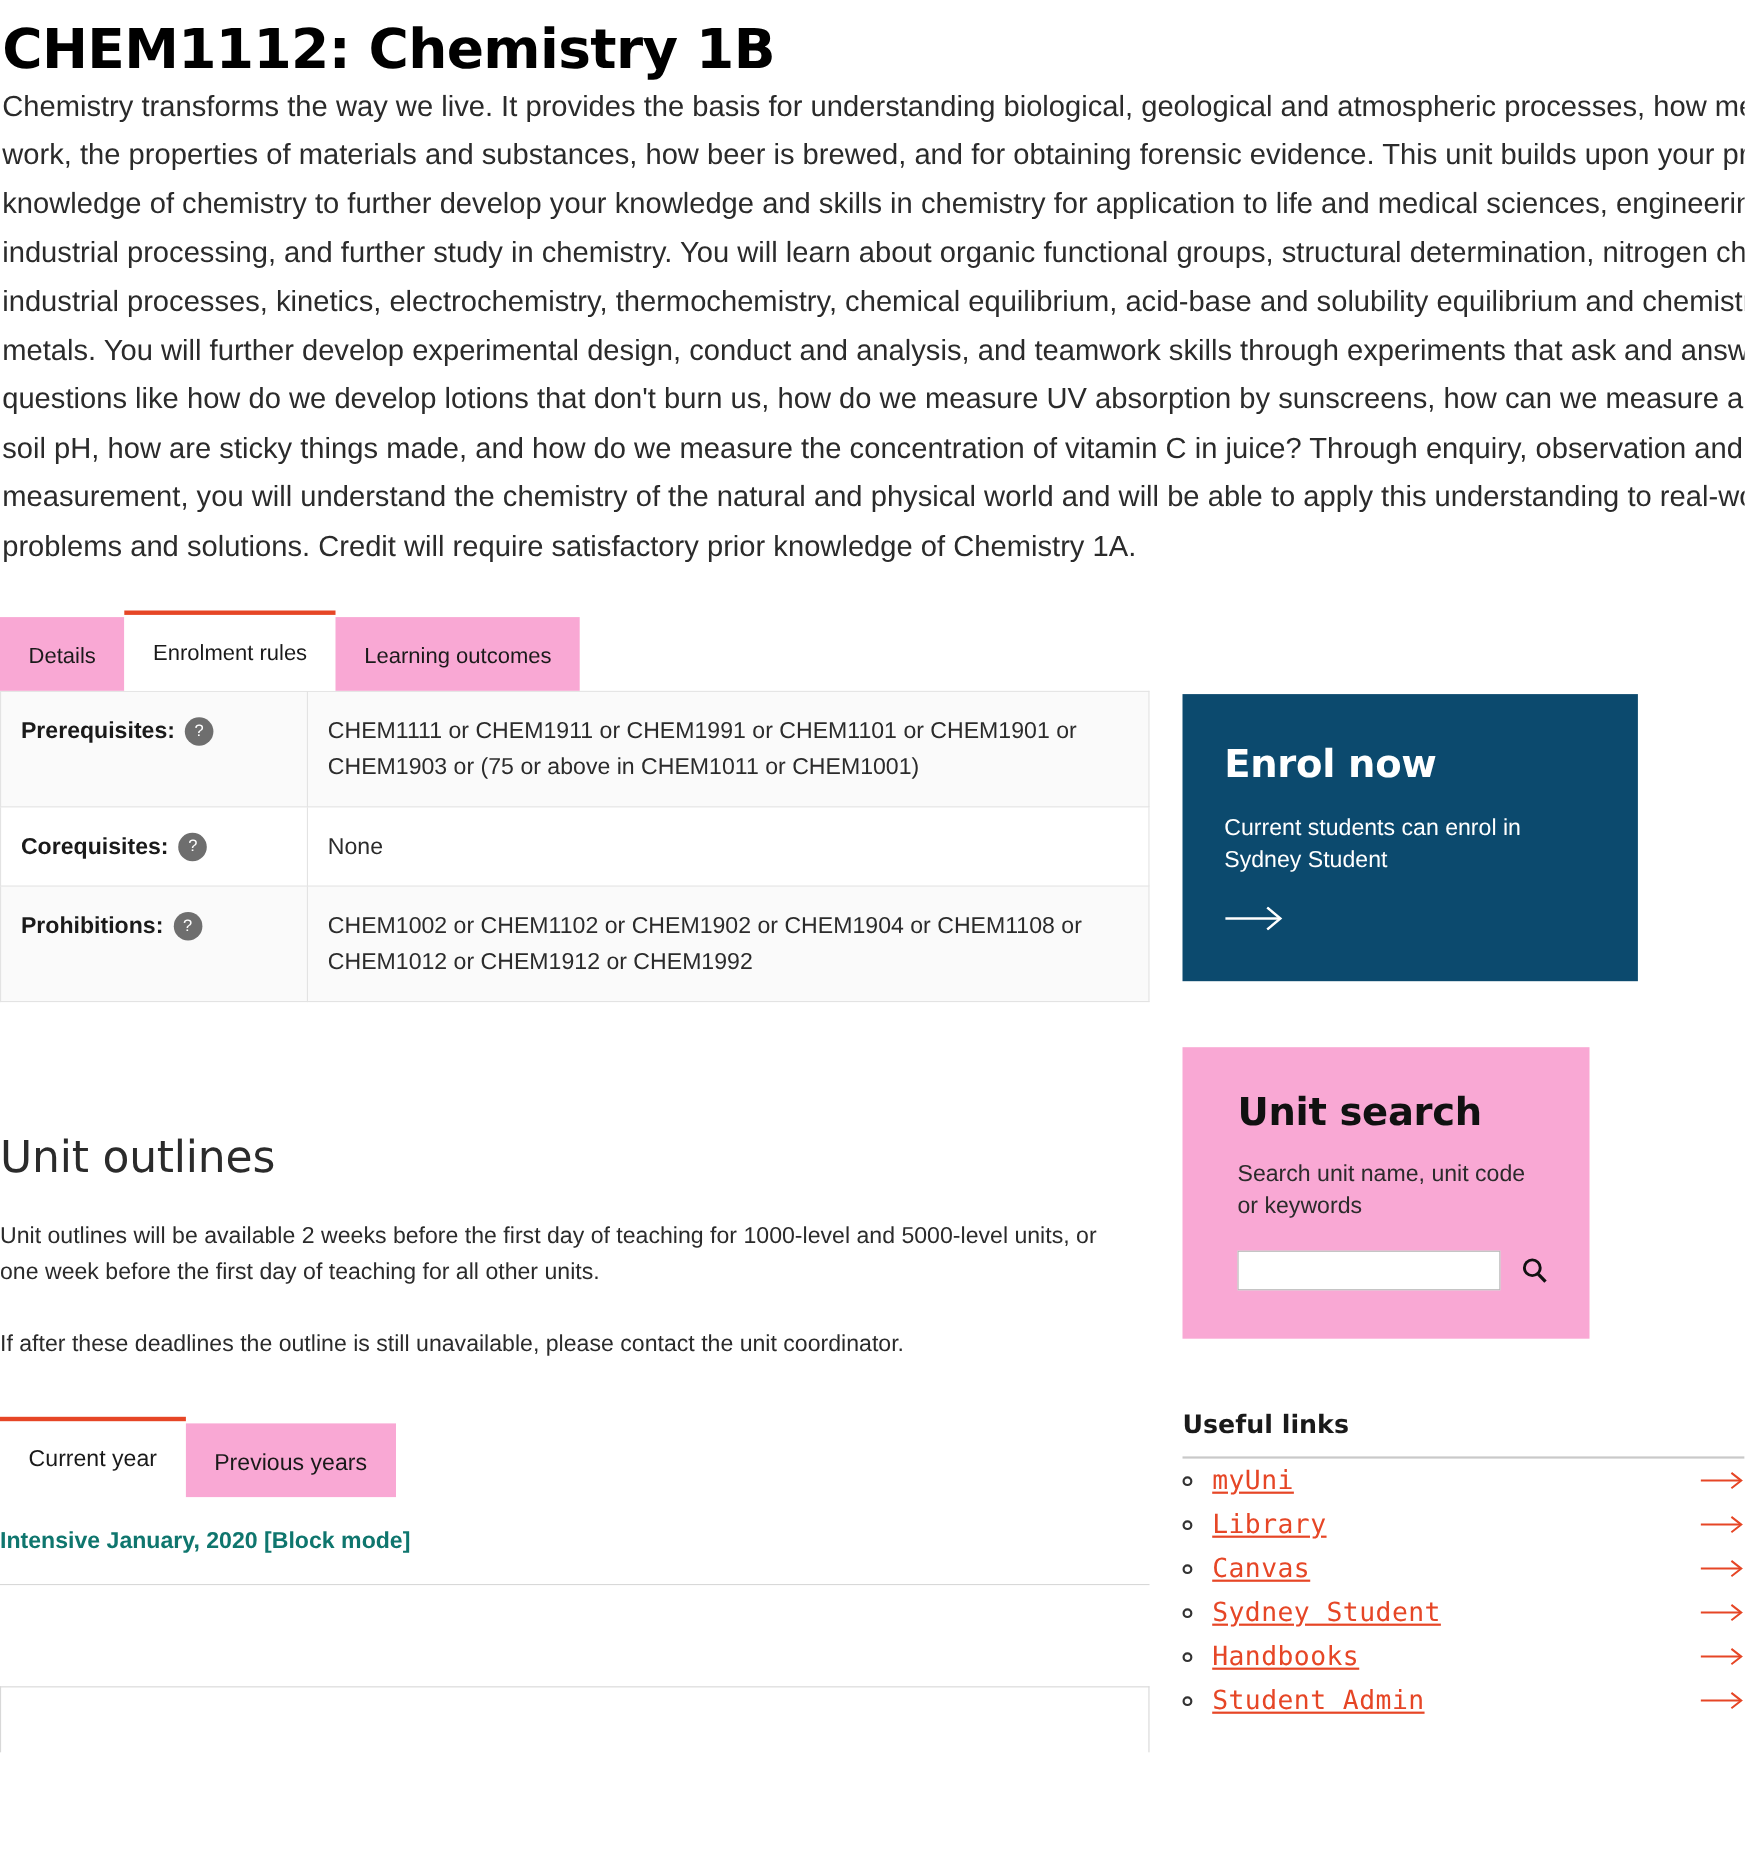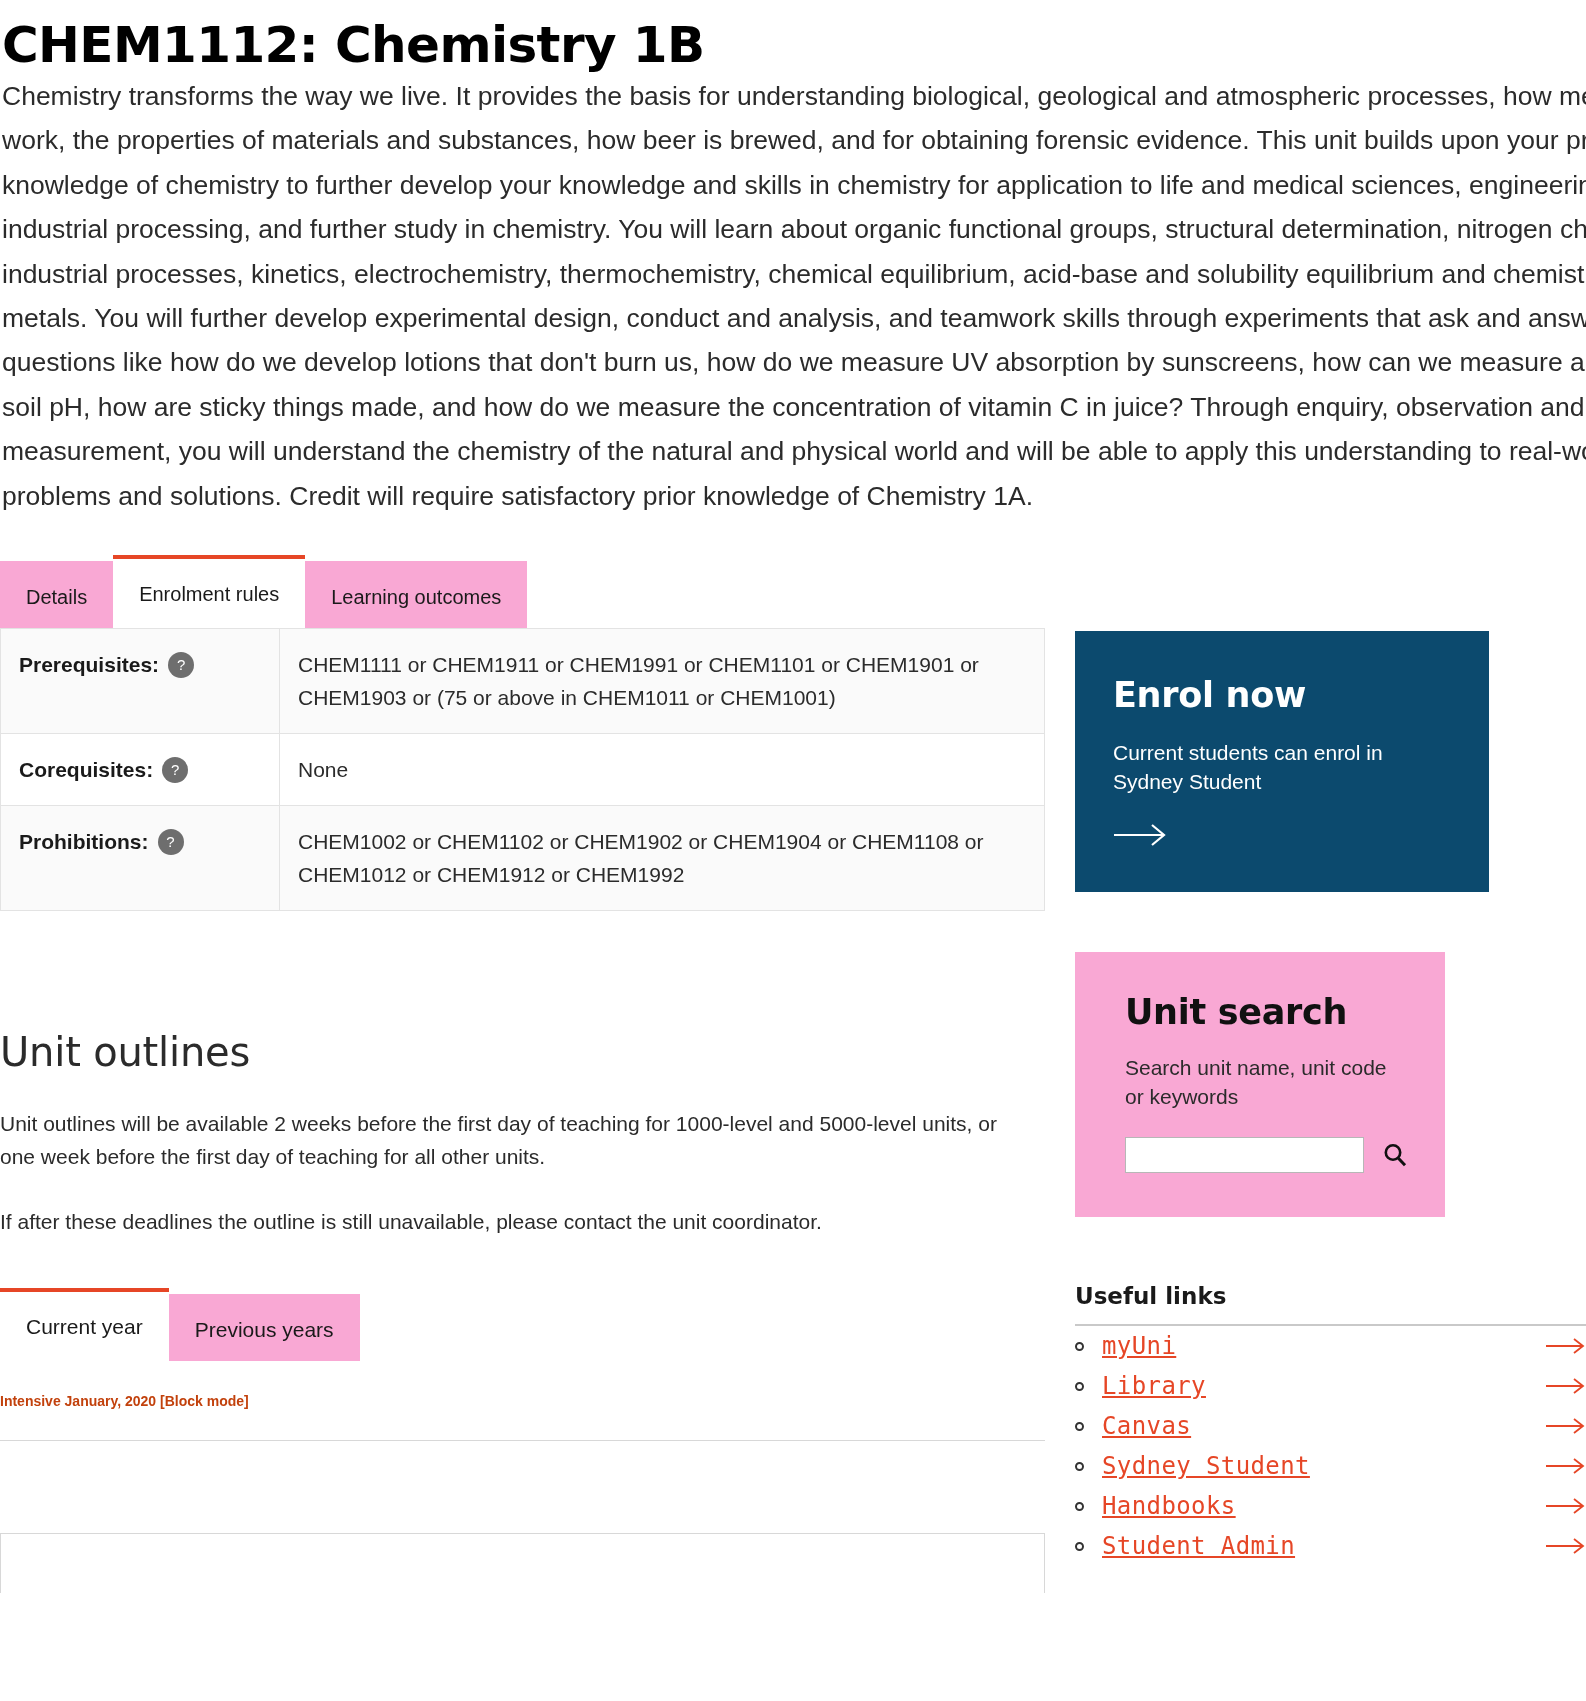--- a/index.html
+++ b/index.html
@@ -142,23 +142,23 @@
   }
 
   
   .outline-tabs {
     display: flex;
     align-items: flex-end;
     margin-top: 56px;
   }
   .outline-tabs .tab { font-size: 21px; }
   .outline-term {
-    color: #c2410c;
-    font-weight: bold;
-    font-size: 14px;
+    color: #0f766e;
+    font-weight: bold;
+    font-size: 21px;
     line-height: 26px;
     padding: 27px 0 26px 0;
     width: 1045px;
   }
   .outline-rule {
     width: 1045px;
     height: 1px;
     background: #d8d8d8;
   }
   .outline-bottom-box {

